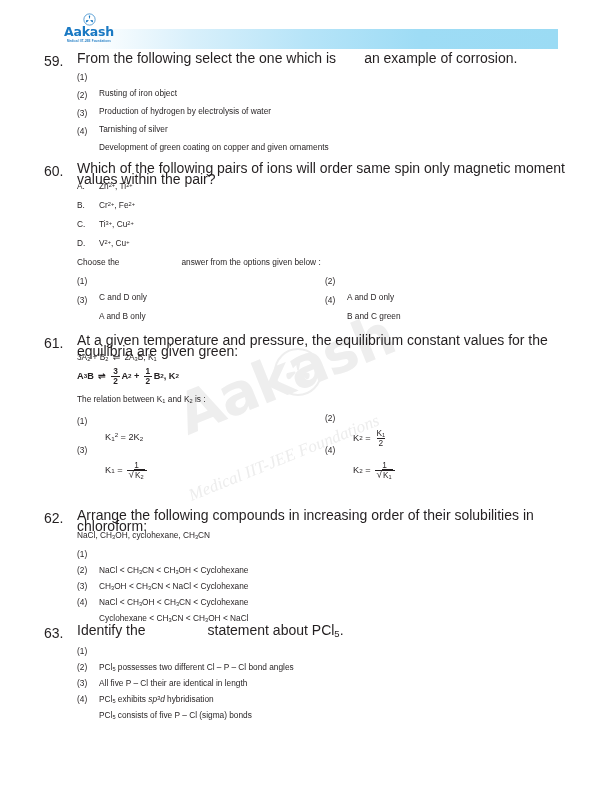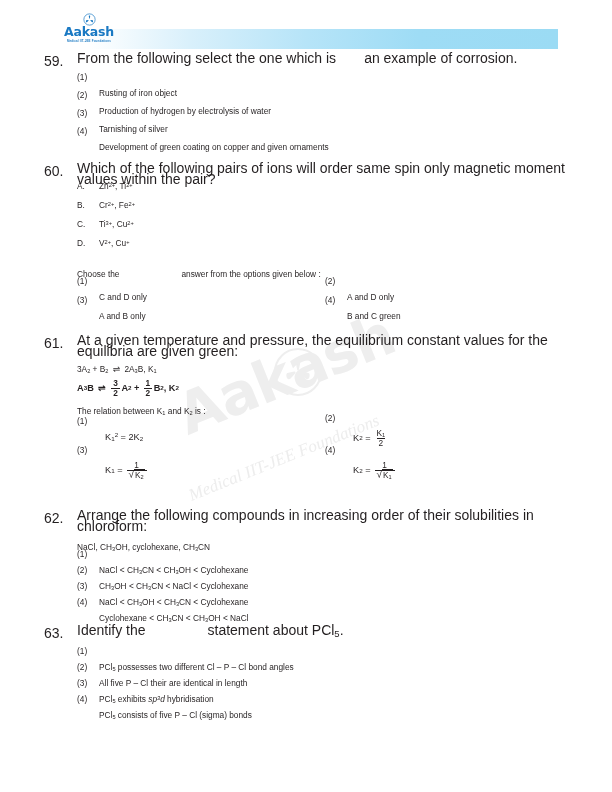--- a/index.html
+++ b/index.html
@@ -95,21 +95,21 @@
   }
   .q-text{
     position:absolute;left:77px;top:0;right:30px;
     font-size:14px;line-height:11px;
   }
   .gap{display:inline-block;width:28px;}
   .gap-lg{display:inline-block;width:62px;}
 
   .sub{
     position:absolute;left:77px;
-    font-size:8.3px;line-height:11px;margin-top:12px;
+    font-size:8.3px;line-height:11px;
   }
 
   .opt{
     position:absolute;
     font-size:8.3px;line-height:11px;
     white-space:nowrap;
   }
   .opt-key{
     position:absolute;left:0;top:0;width:18px;
   }

